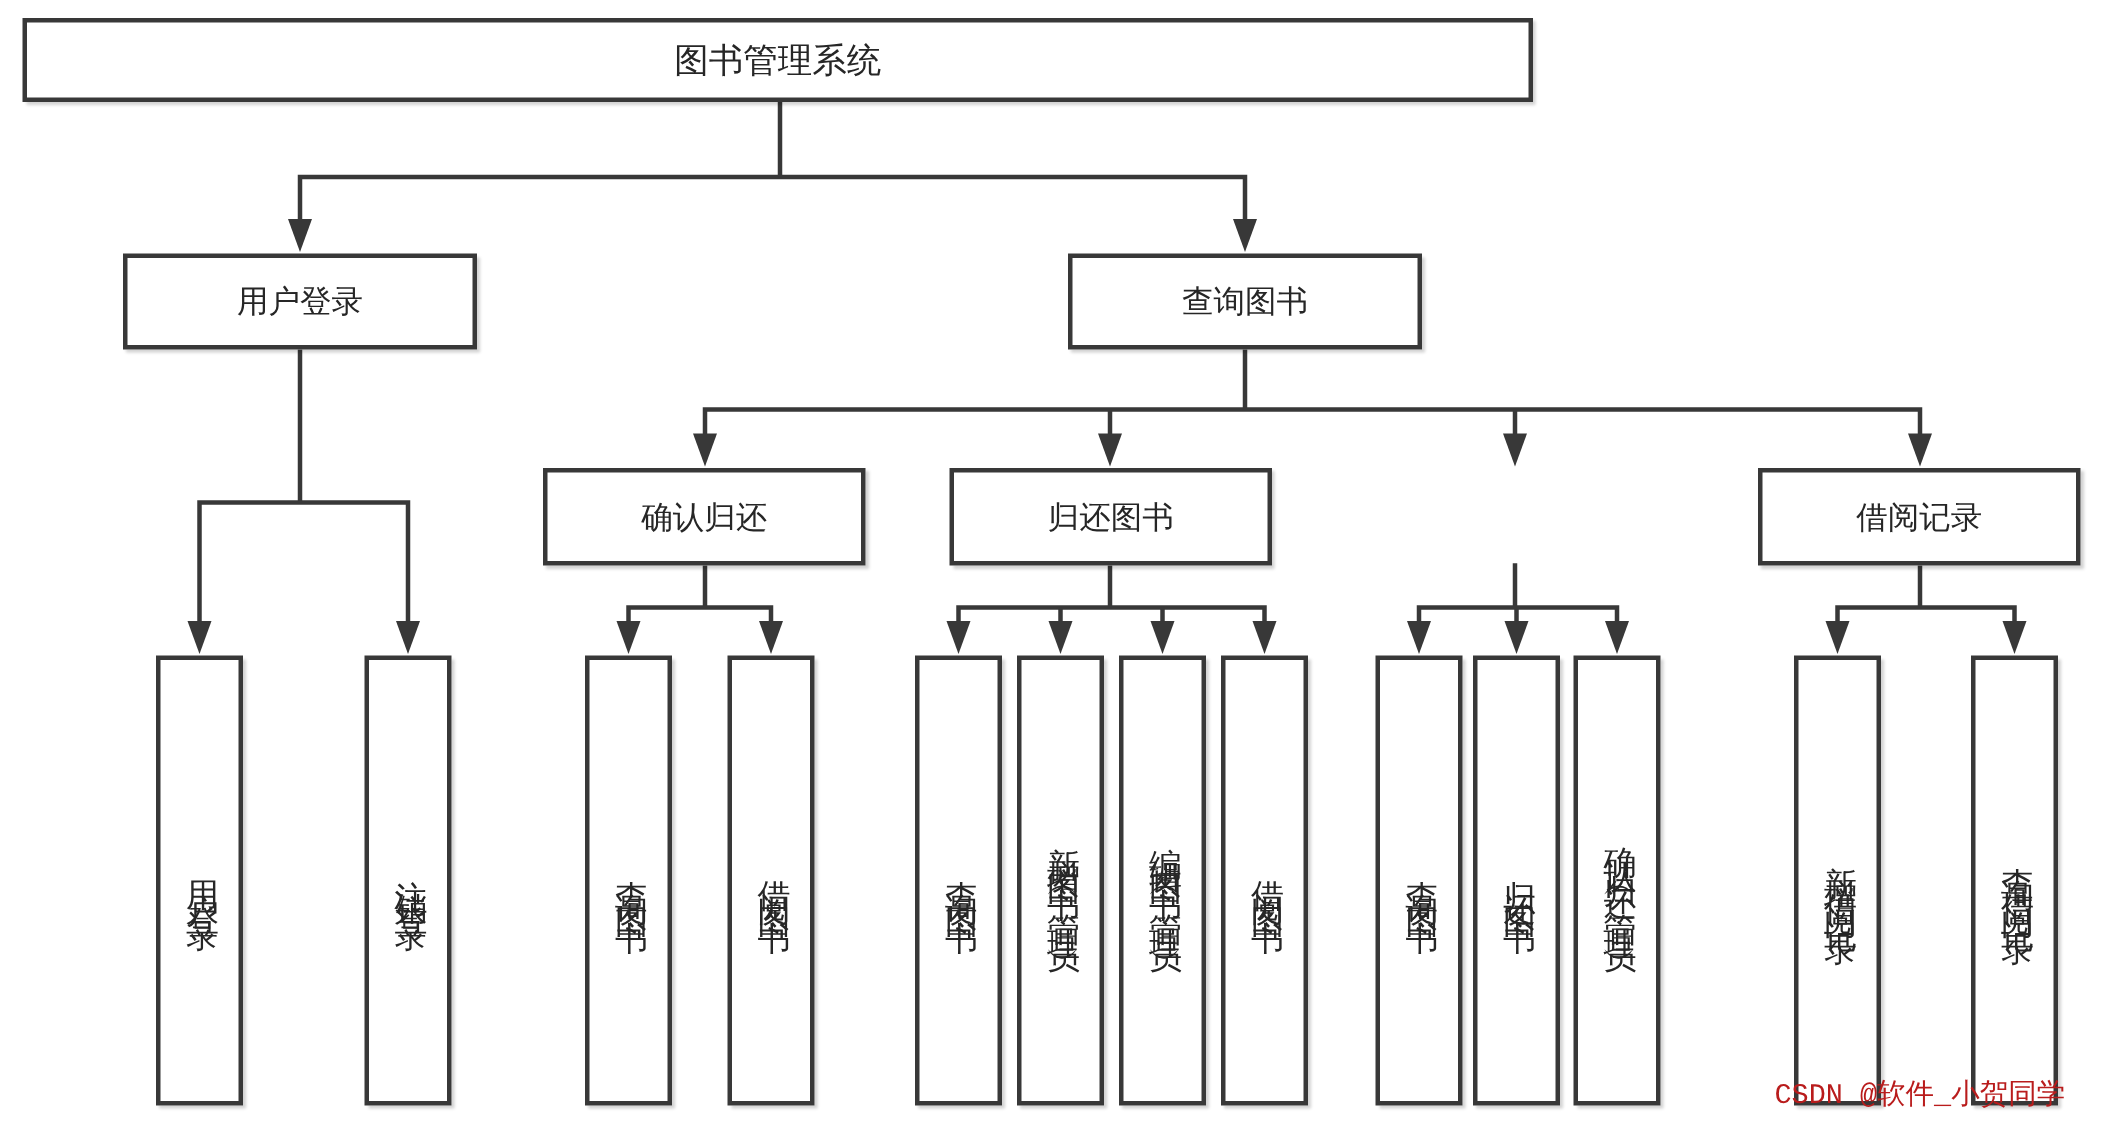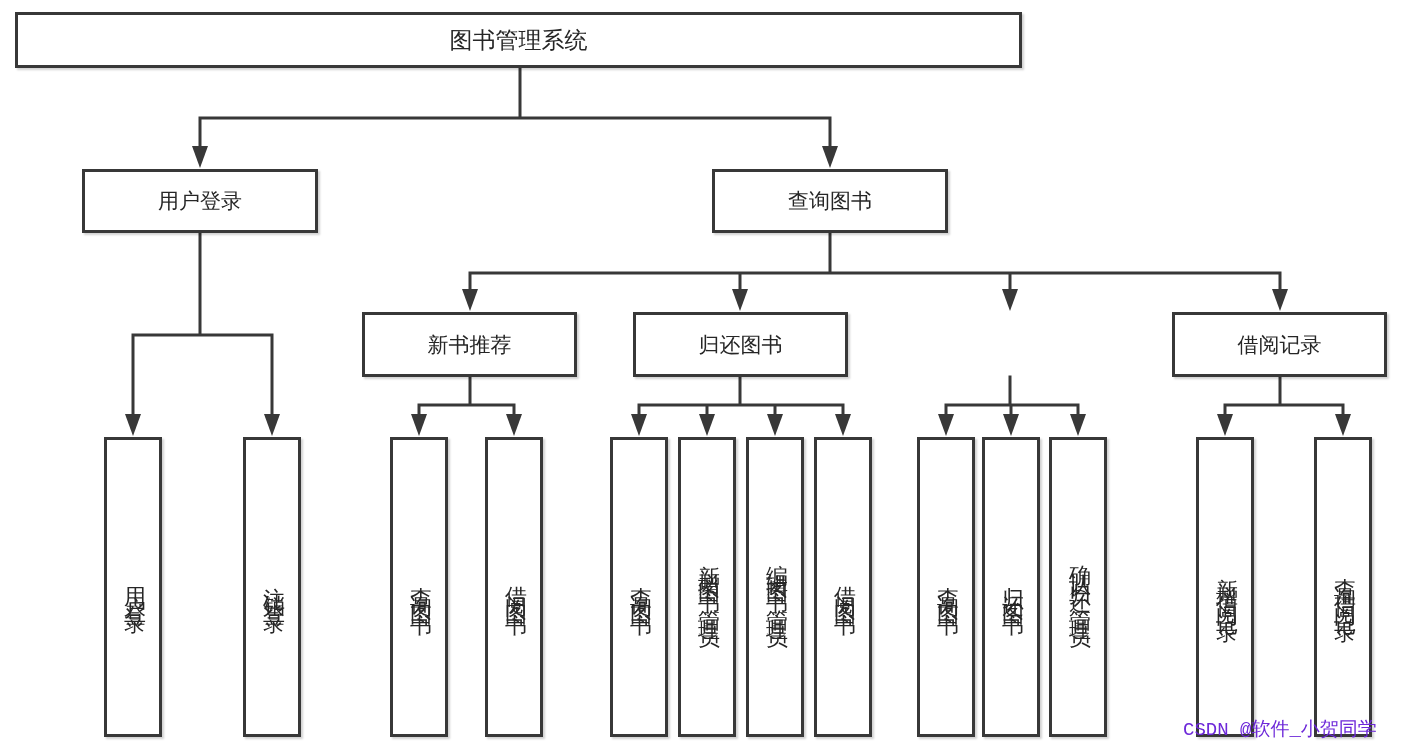--- a/index.html
+++ b/index.html
@@ -36,21 +36,21 @@
     line-height:1;
   }
   .l1{left:104px;}  .l2{left:243px;}  .l3{left:390px;}  .l4{left:485px;}
   .l5{left:610px;}  .l6{left:678px;}  .l7{left:746px;}  .l8{left:814px;}
   .l9{left:917px;}  .l10{left:982px;} .l11{left:1049px;}
   .l12{left:1196px;}.l13{left:1314px;}
   .watermark{
     position:absolute;
     left:1183px;top:716px;
     font-size:19px;
-    color:#6d28d9;
+    color:#b91c1c;
     white-space:nowrap;
     z-index:5;
   }
 </style>
 </head>
 <body>
 
 <div id="canvas">
 
   <svg id="wires" viewBox="0 0 1405 747" xmlns="http://www.w3.org/2000/svg">
@@ -90,21 +90,21 @@
       <polygon points="1217,414 1233,414 1225,436"></polygon>
       <polygon points="1335,414 1351,414 1343,436"></polygon>
     </g>
   </svg>
 
   <div class="box root">图书管理系统</div>
 
   <div class="box n2a">用户登录</div>
   <div class="box n2b">查询图书</div>
 
-  <div class="box n3 n3a">新书推荐</div>
+  <div class="box n3 n3a">确认归还</div>
   <div class="box n3 n3b">归还图书</div>
   <div class="box n3 n3d">借阅记录</div>
 
   <div class="box leaf l1">用户登录</div>
   <div class="box leaf l2">注销登录</div>
 
   <div class="box leaf l3">查询图书</div>
   <div class="box leaf l4">借阅图书</div>
 
   <div class="box leaf l5">查询图书</div>

